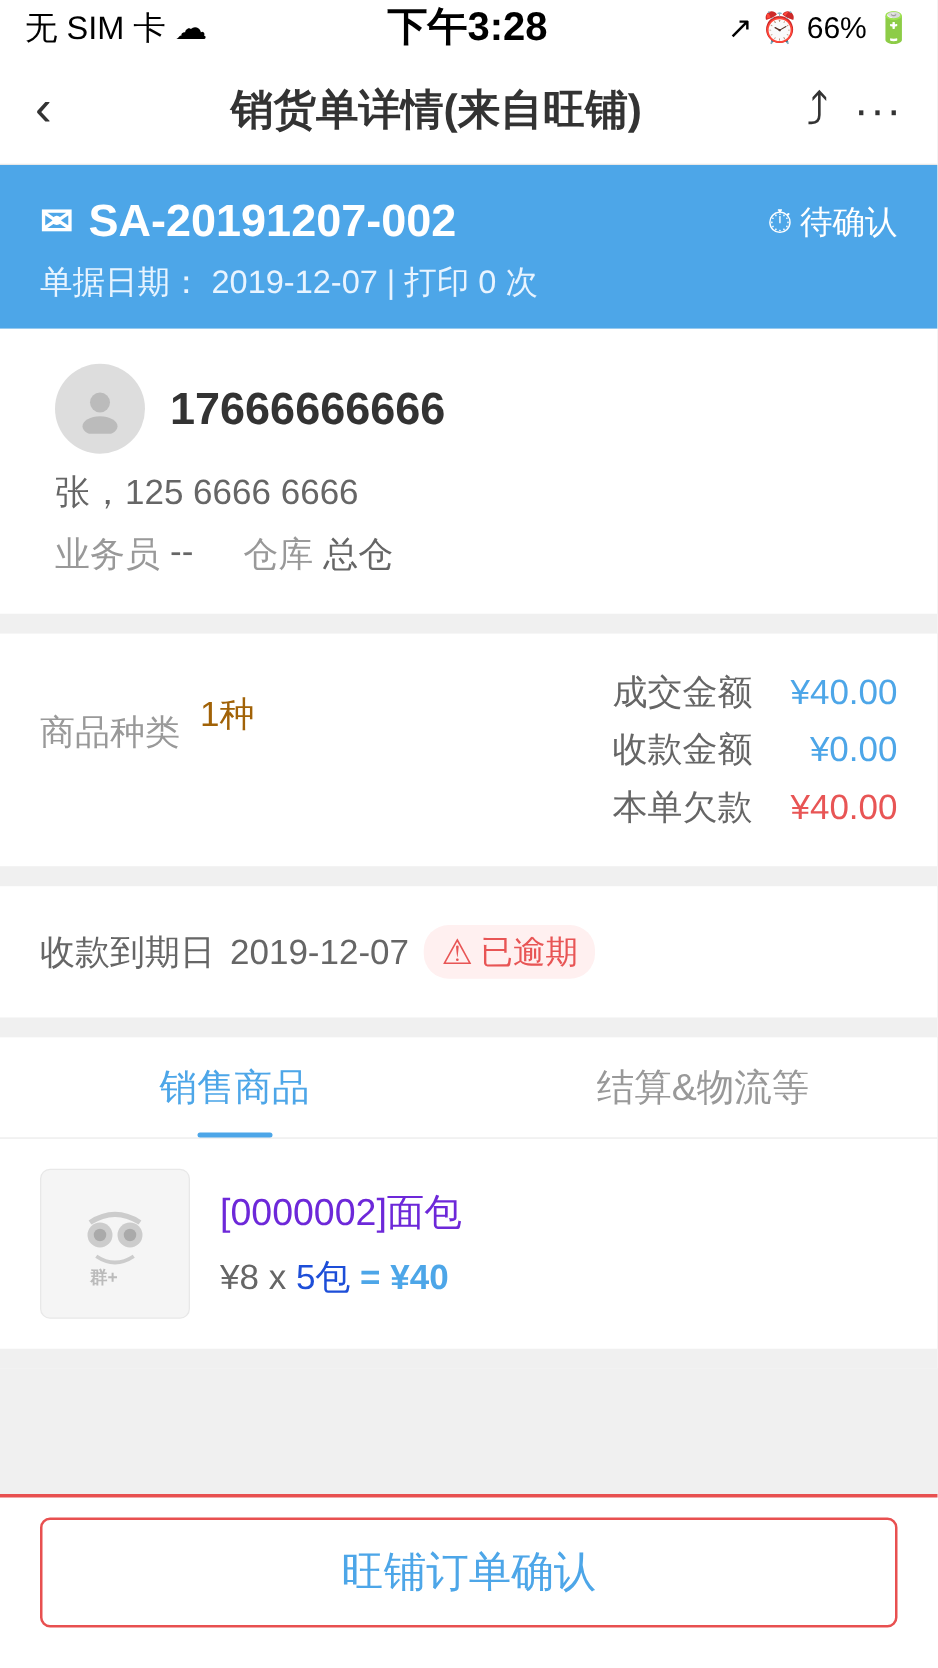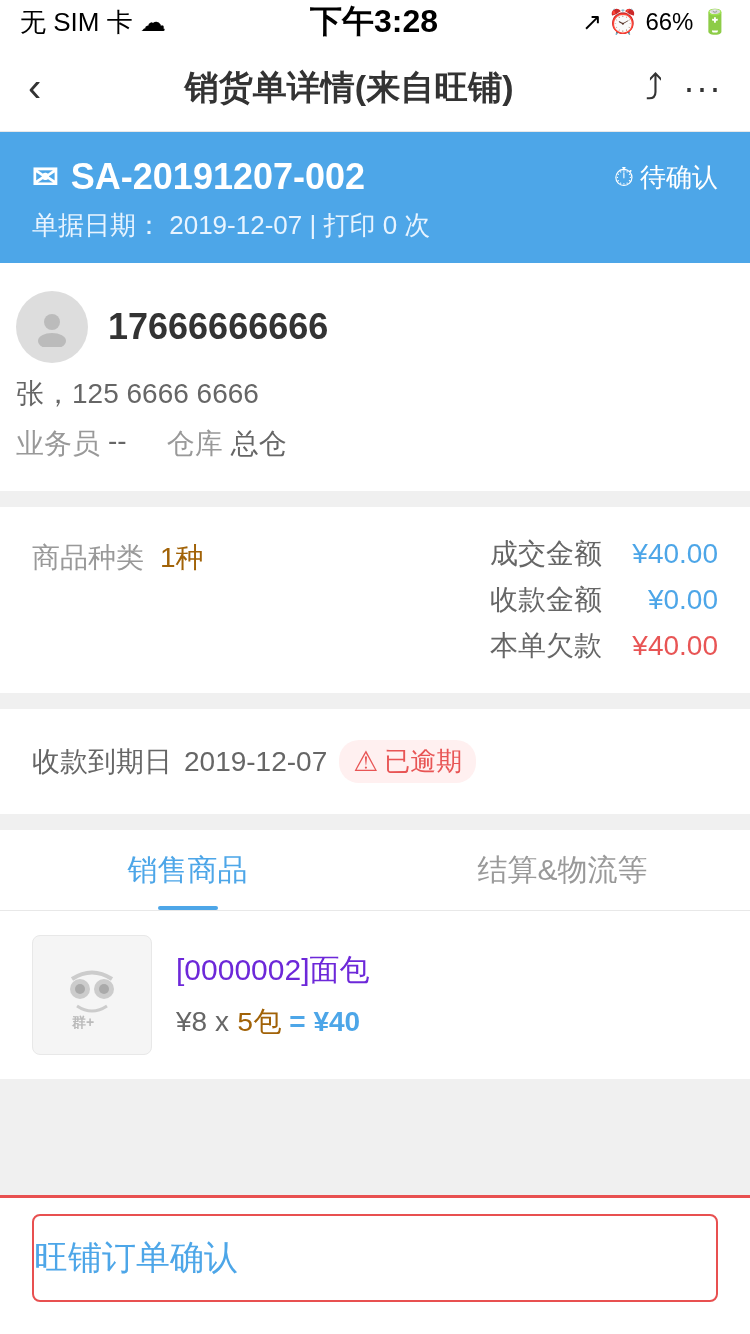--- a/index.html
+++ b/index.html
@@ -108,21 +108,21 @@
       font-size: 26px;
     }
     .header-card .date-row {
       font-size: 26px;
       color: #e8f4ff;
     }
 
     
     .customer-section {
       background: #fff;
-      padding: 28px 16px;
+      padding: 28px 44px;
       border-bottom: 16px solid #f0f0f0;
     }
     .customer-top {
       display: flex;
       align-items: center;
       gap: 20px;
       margin-bottom: 12px;
     }
     .customer-avatar {
       width: 72px;
@@ -173,21 +173,21 @@
       align-items: flex-start;
     }
     .summary-left {
       display: flex;
       align-items: center;
       gap: 16px;
       font-size: 28px;
       color: #666;
       padding-top: 4px;
     }
-    .summary-left .label { color: #999; }
+    .summary-left .label { color: #999; margin-top: 28px; }
     .summary-left .value { color: #a16207; }
     .summary-right {
       display: flex;
       flex-direction: column;
       align-items: flex-end;
       gap: 8px;
     }
     .summary-row {
       display: flex;
       align-items: center;
@@ -293,22 +293,21 @@
     }
     .product-price {
       font-size: 28px;
       color: #666;
     }
     .product-price .highlight {
       color: #4da6e8;
       font-weight: 600;
     }
     .product-price .qty-highlight {
-      color: #a16207;
-      font-family: Liberation Mono, monospace;
+      color: #1d4ed8;
     }
 
     
     .empty-area {
       background: #f0f0f0;
       flex: 1;
       min-height: 200px;
     }
 
     
@@ -322,20 +321,21 @@
       border-top: 3px solid #e85050;
     }
     .confirm-button {
       width: 100%;
       height: 88px;
       border: 2px solid #e85050;
       background: #fff;
       border-radius: 8px;
       display: flex;
       align-items: center;
+      justify-content: center;
       font-size: 34px;
       color: #4da6e8;
       cursor: pointer;
     }
   </style>
 </head>
 <body>
 
 <div class="status-bar">
   <div class="left">

